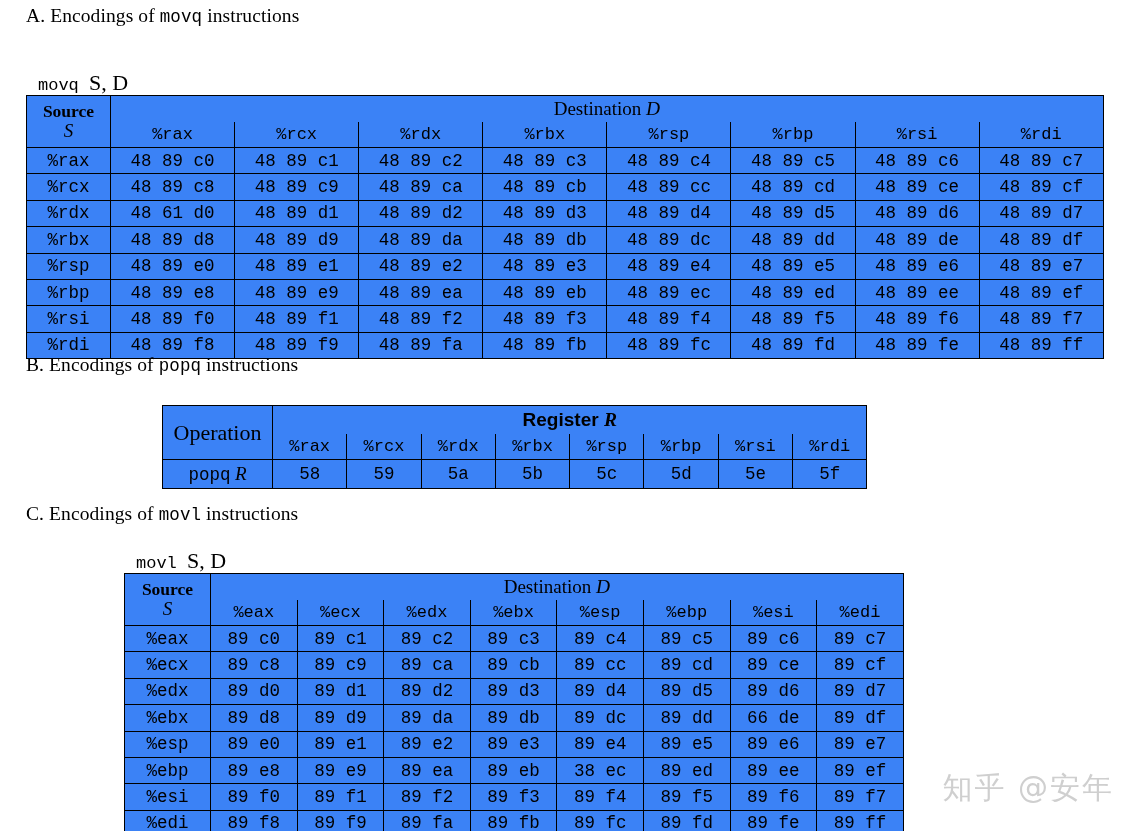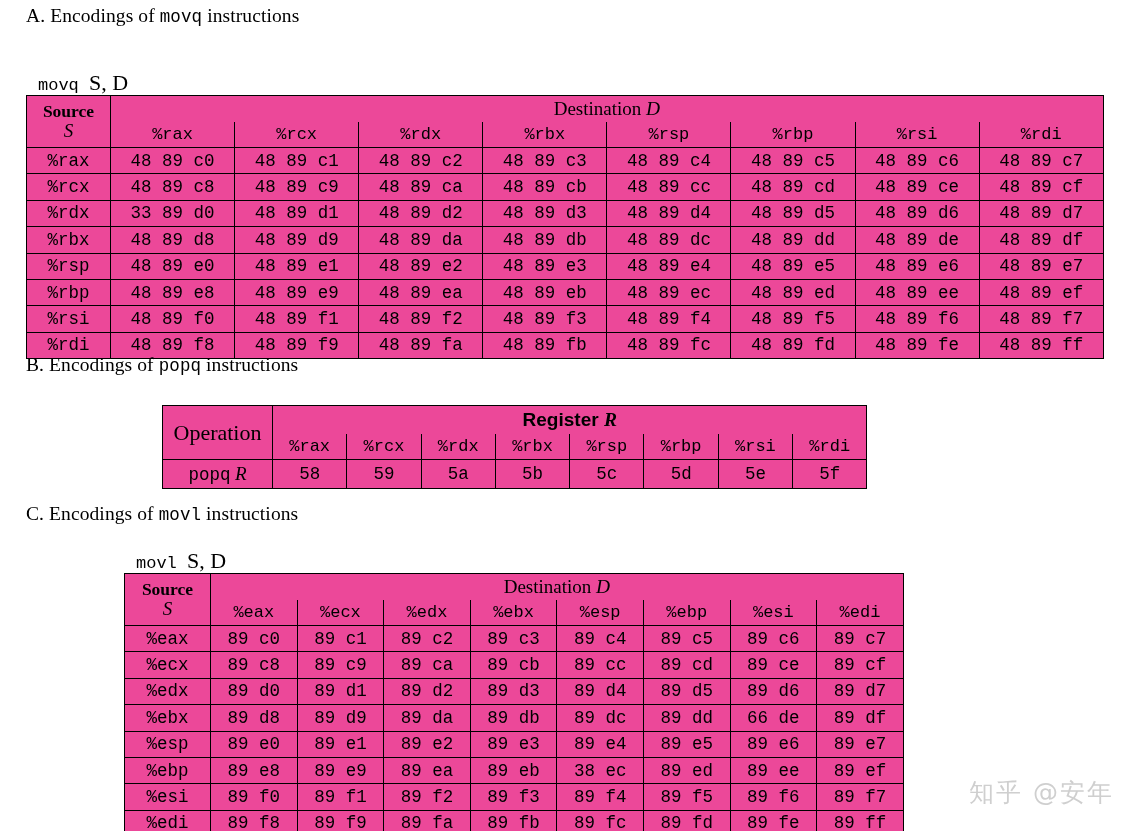--- a/index.html
+++ b/index.html
@@ -37,21 +37,21 @@
   }
   .table-caption .it {
     font-family: "Liberation Serif", "DejaVu Serif", serif;
     font-size: 22px;
   }
 
   table.enc {
     position: absolute;
     border-collapse: collapse;
     table-layout: fixed;
-    background: #ec4899;
+    background: #3b82f6;
   }
   table.enc td, table.enc th {
     border: 1px solid #000000;
     padding: 0;
     margin: 0;
     text-align: center;
     vertical-align: middle;
     font-weight: normal;
   }
   .cell-mono {
@@ -104,21 +104,21 @@
   #table-movl .col-src { width: 86px; }
   #table-movl td.data { height: 25.4px; font-size: 17.5px; }
   #table-movl td.reg  { height: 25px; font-size: 17px; }
   #table-movl td.dest-title { height: 26px; font-size: 19px; }
 
   .watermark {
     position: absolute;
     right: 18px;
     bottom: 22px;
     font-family: "DejaVu Sans", sans-serif;
-    font-size: 25px;
+    font-size: 30px;
     color: #cfcfcf;
     letter-spacing: 2px;
     white-space: nowrap;
     user-select: none;
   }
 </style>
 </head>
 <body>
 
 <div class="section-heading" style="left:26px; top:5px;">
@@ -174,21 +174,21 @@
       <td class="data cell-mono">48 89 c9</td>
       <td class="data cell-mono">48 89 ca</td>
       <td class="data cell-mono">48 89 cb</td>
       <td class="data cell-mono">48 89 cc</td>
       <td class="data cell-mono">48 89 cd</td>
       <td class="data cell-mono">48 89 ce</td>
       <td class="data cell-mono">48 89 cf</td>
     </tr>
     <tr>
       <td class="data cell-mono">%rdx</td>
-      <td class="data cell-mono">33 89 d0</td>
+      <td class="data cell-mono">48 61 d0</td>
       <td class="data cell-mono">48 89 d1</td>
       <td class="data cell-mono">48 89 d2</td>
       <td class="data cell-mono">48 89 d3</td>
       <td class="data cell-mono">48 89 d4</td>
       <td class="data cell-mono">48 89 d5</td>
       <td class="data cell-mono">48 89 d6</td>
       <td class="data cell-mono">48 89 d7</td>
     </tr>
     <tr>
       <td class="data cell-mono">%rbx</td>

